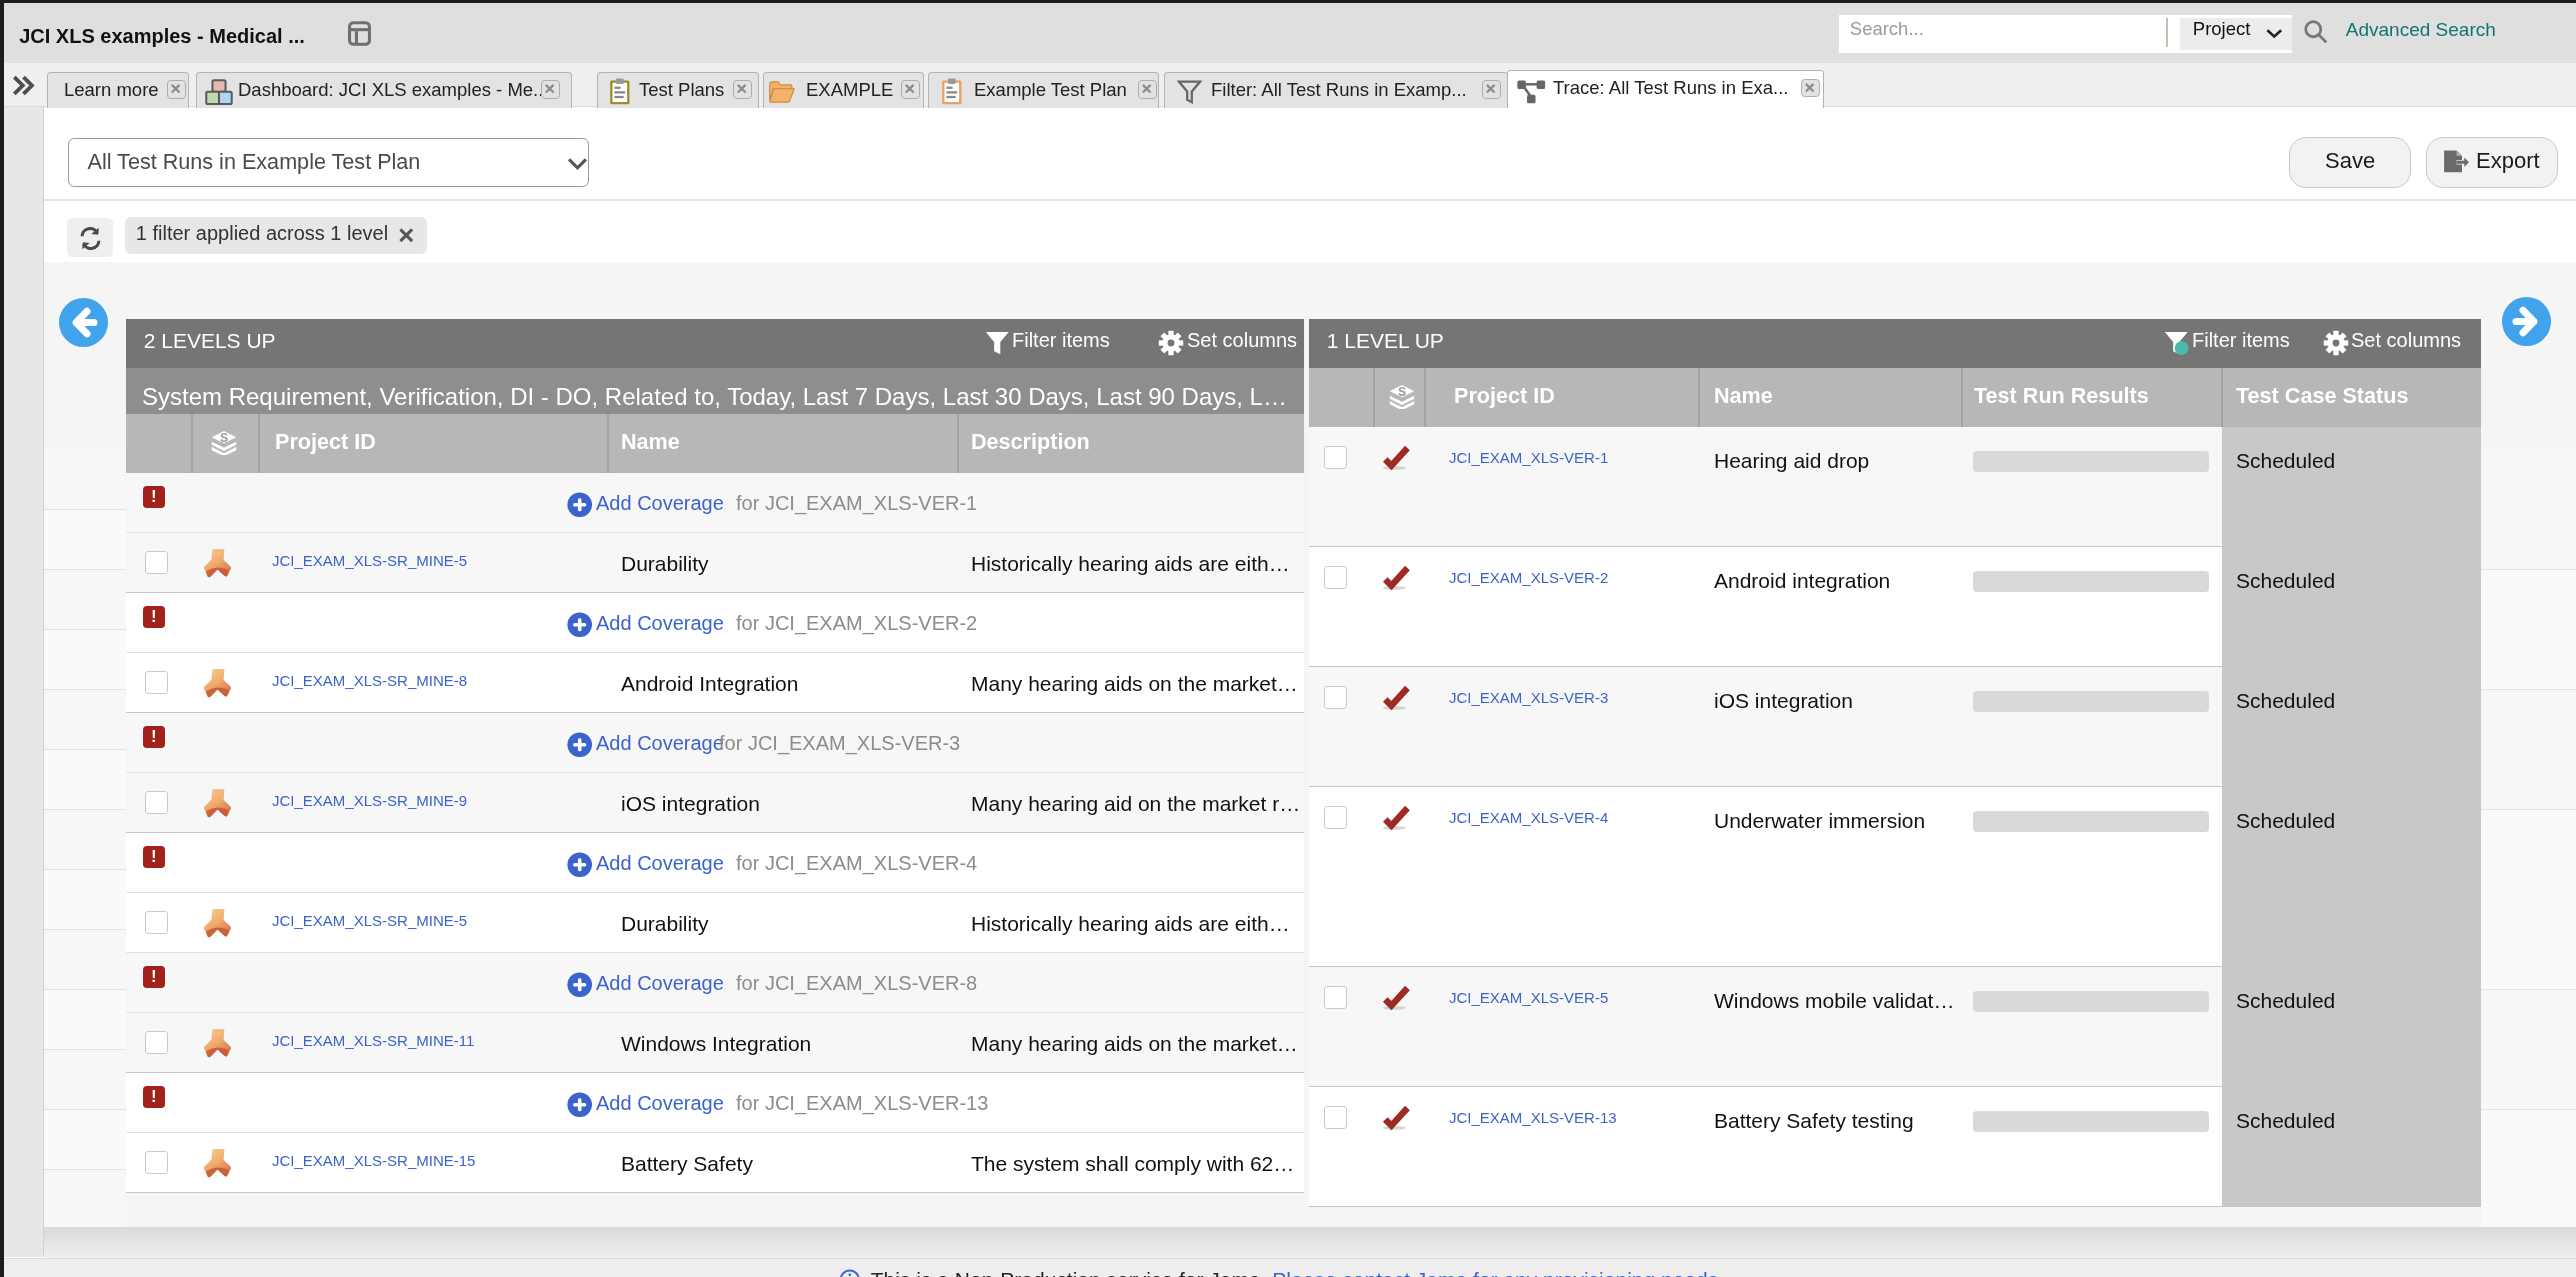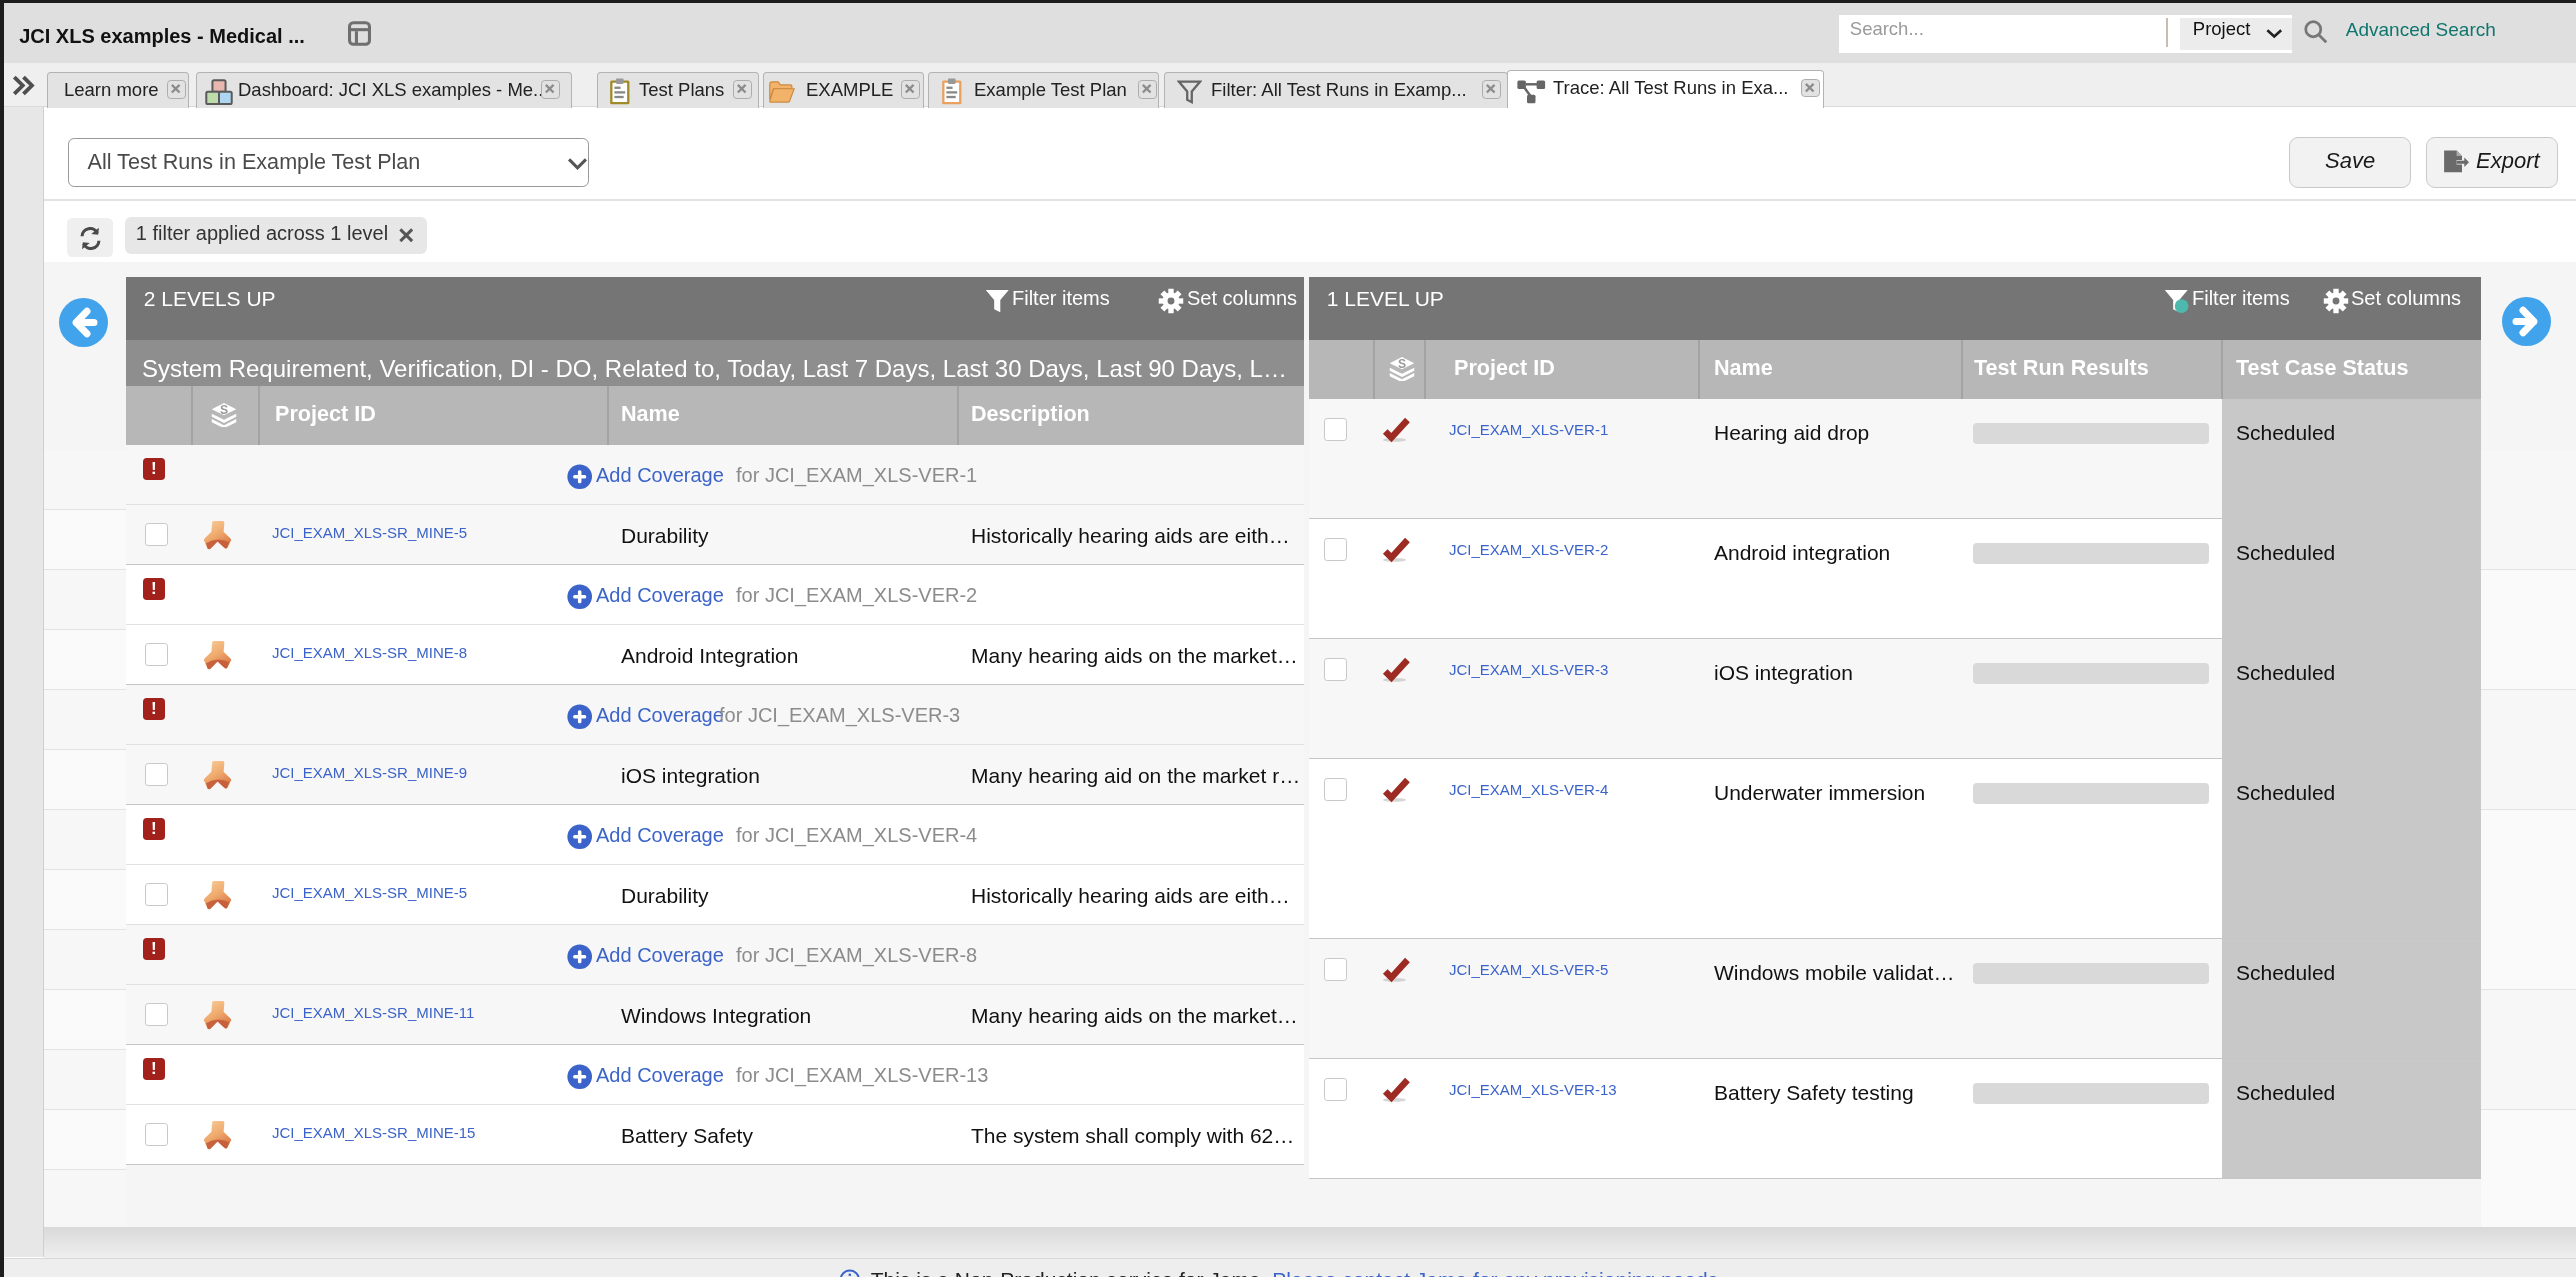--- a/index.html
+++ b/index.html
@@ -25,32 +25,32 @@
   #tabstrip { left:3.8px; top:63px; width:2572px; height:44px; background:#efefef; border-bottom:1.5px solid #d9d9d9; }
   .tab { position:absolute; top:8.5px; height:36px; background:#e3e3e3; border:1.5px solid #b3b3b3; border-bottom:none; border-radius:3.8px 3.8px 0 0; }
   .tab.active { background:#ffffff; height:38px; top:7px; z-index:3; }
   .tabtext { position:absolute; top:6.2px; font-size:18.5px; color:#222; white-space:nowrap; }
   .closebox { position:absolute; top:7.7px; width:18.5px; height:18.5px; background:#e2e2e2; border:1.5px solid #adadad; border-radius:3.8px; }
   #sidebar { left:3.8px; top:107px; width:40px; height:1150px; background:#e7e7e7; border-right:1.5px solid #d0d0d0; }
   #gutterbg { left:44px; top:262px; width:2532px; height:968px; background:#f5f5f5; }
 
   #ddselect { left:68px; top:138px; width:521px; height:49px; background:#fff; border:1.5px solid #999; border-radius:6.2px; }
   #ddtext { left:18.5px; top:10px; font-size:21.6px; color:#4a4a4a; }
-  .btn { position:absolute; top:137px; height:51px; background:#f2f2f2; border:1.5px solid #c9c9c9; border-radius:9px; color:#1a1a1a; font-size:22px;font-style:italic; }
+  .btn { position:absolute; top:137px; height:51px; background:#f2f2f2; border:1.5px solid #c9c9c9; border-radius:17px; color:#1a1a1a; font-size:22px; }
   #savebtn { left:2289px; width:122px; }
   #exportbtn { left:2426px; width:132px; }
   #hdivider { left:44px; top:199px; width:2532px; height:1.5px; background:#e3e3e3; }
   #refreshbtn { left:67px; top:218px; width:46px; height:39px; background:#efefef; border-radius:5.4px; }
   #chip { left:125px; top:217px; width:302px; height:37px; background:#e7e7e7; border-radius:6.2px; font-size:20px; color:#333; }
 
   
   .panel { position:absolute; top:277px; }
   #lpanel { left:126px; width:1178px; }
   #rpanel { left:1309px; width:1172px; }
-  .pbar1 { height:63px; background:#757575; position:relative; }
+  .pbar1 { height:49px; background:#757575; position:relative;margin-top:42px; }
   .pbar1 .ptitle { position:absolute; left:17.7px; top:10px; color:#fff; font-size:21px; }
   .pbar2 { height:46px; background:#8e8e8e; position:relative; }
   .pbar2 .psub { position:absolute; left:16px; top:15.4px; color:#fff; font-size:24px; white-space:nowrap; overflow:hidden; }
   .colhdr { height:59px; background:#b7b7b7; position:relative; color:#fff; font-weight:bold; font-size:21.6px; }
   .colhdr .cdiv { position:absolute; top:0; width:1.5px; height:59px; background:#a3a3a3; }
   .colhdr span { position:absolute; top:14.6px; }
 
   .rows { position:relative; }
   .lrow { position:relative; width:1178px; height:60px; }
   .grp-a { background:#f7f7f7; }

